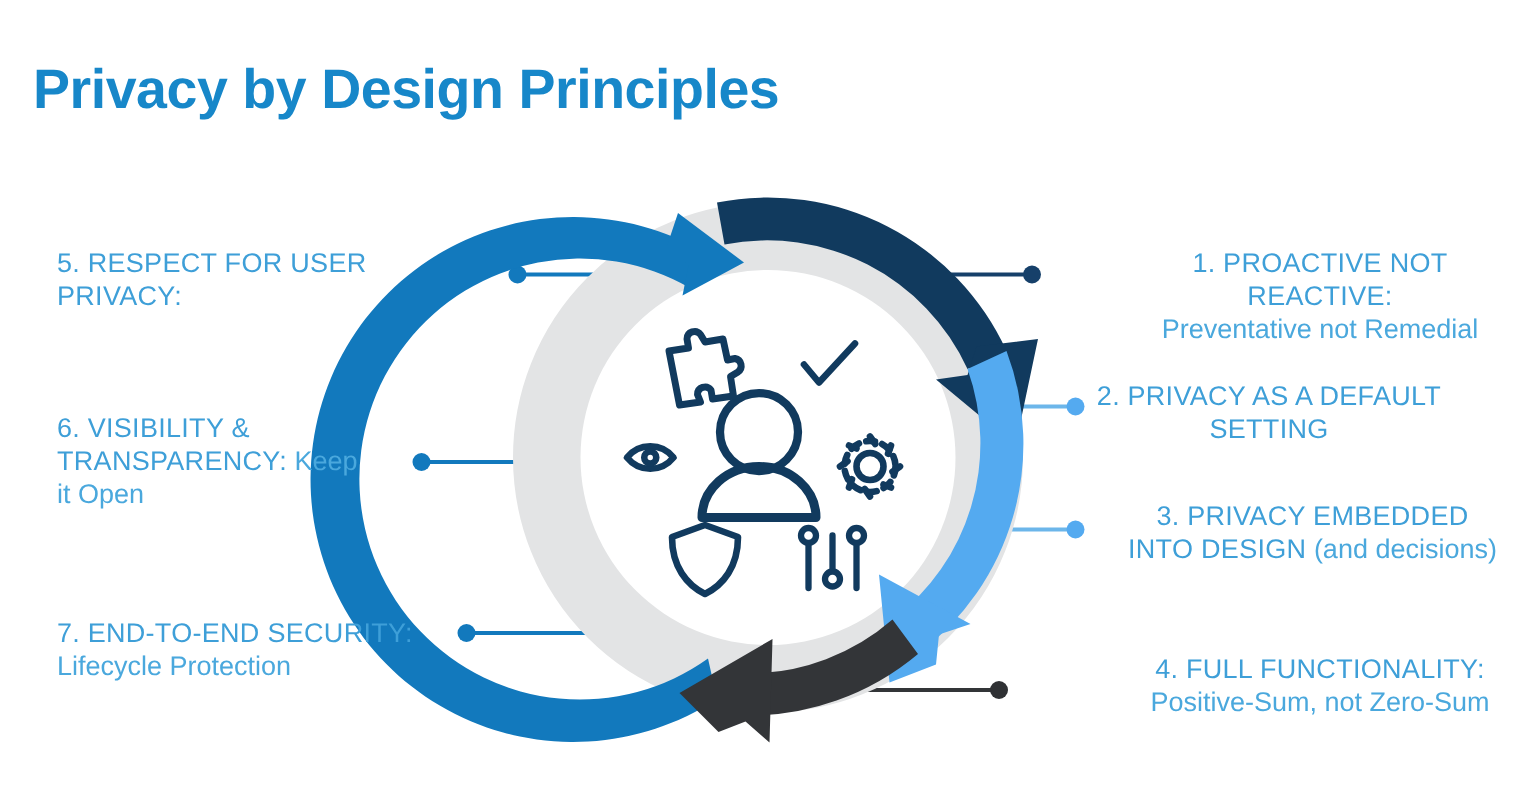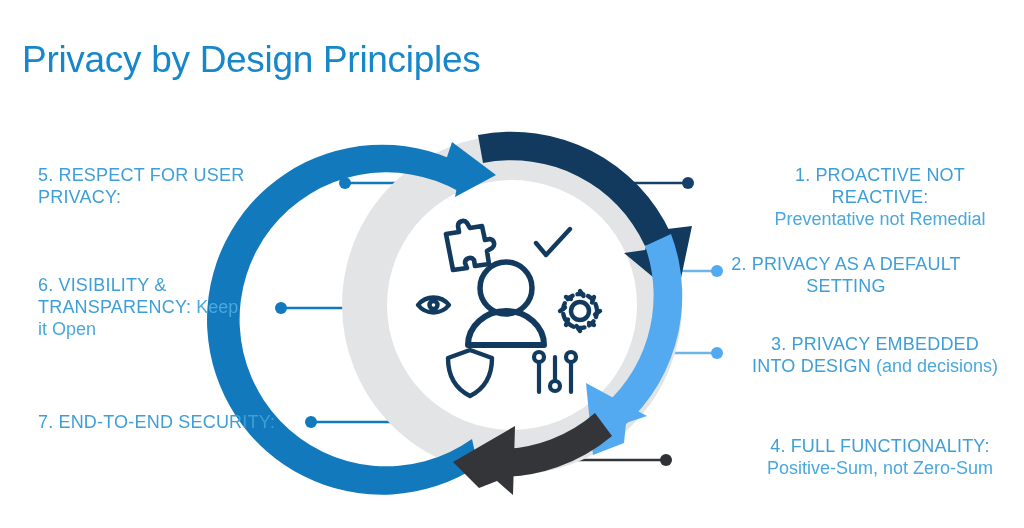--- a/index.html
+++ b/index.html
@@ -12,21 +12,21 @@
     background: #ffffff;
     font-family: "Liberation Sans", sans-serif;
     overflow: hidden;
     position: relative;
   }
   #page-title {
     position: absolute;
     left: 22px;
     top: 14px;
     font-size: 37px;
-    font-weight: 400;
+    font-weight: 700;
     letter-spacing: -0.3px;
     color: #1787c9;
     white-space: nowrap;
   }
   .diagram {
     position: absolute;
     left: 0;
     top: 0;
     width: 1024px;
     height: 528px;
@@ -211,13 +211,14 @@
 
 <div class="label label-left" id="label-6">
   <span class="num">6.</span>
   <span class="cap">VISIBILITY &amp; TRANSPARENCY:</span>
   <span class="sub">Keep it Open</span>
 </div>
 
 <div class="label label-left" id="label-7">
   <span class="num">7.</span>
   <span class="cap">END-TO-END SECURITY:</span><br>
+  <span class="sub">Lifecycle Protection</span>
 </div>
 
 </body></html>

